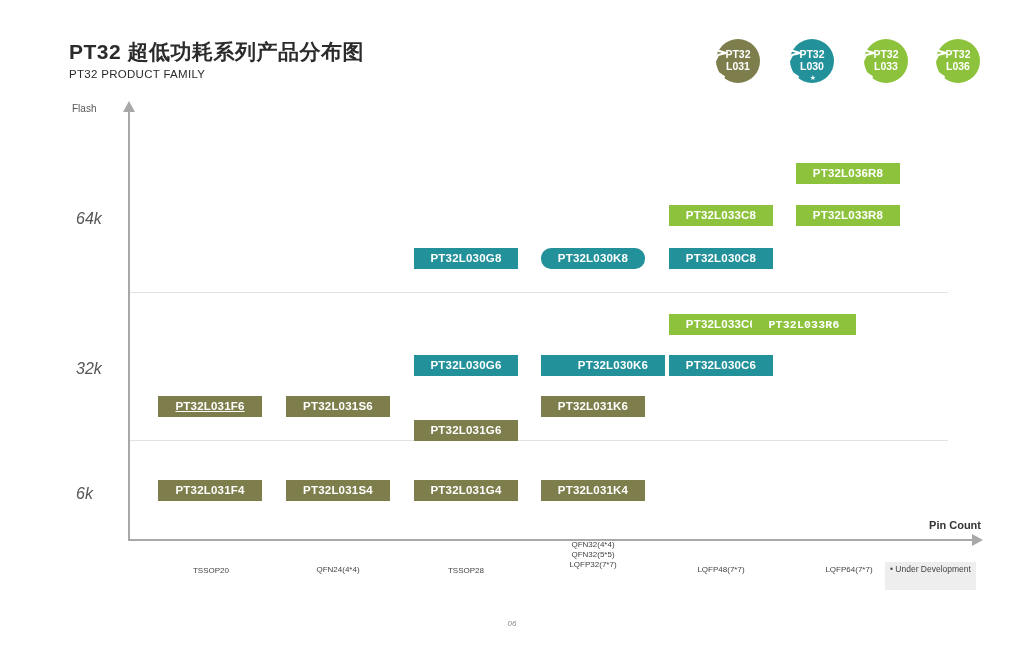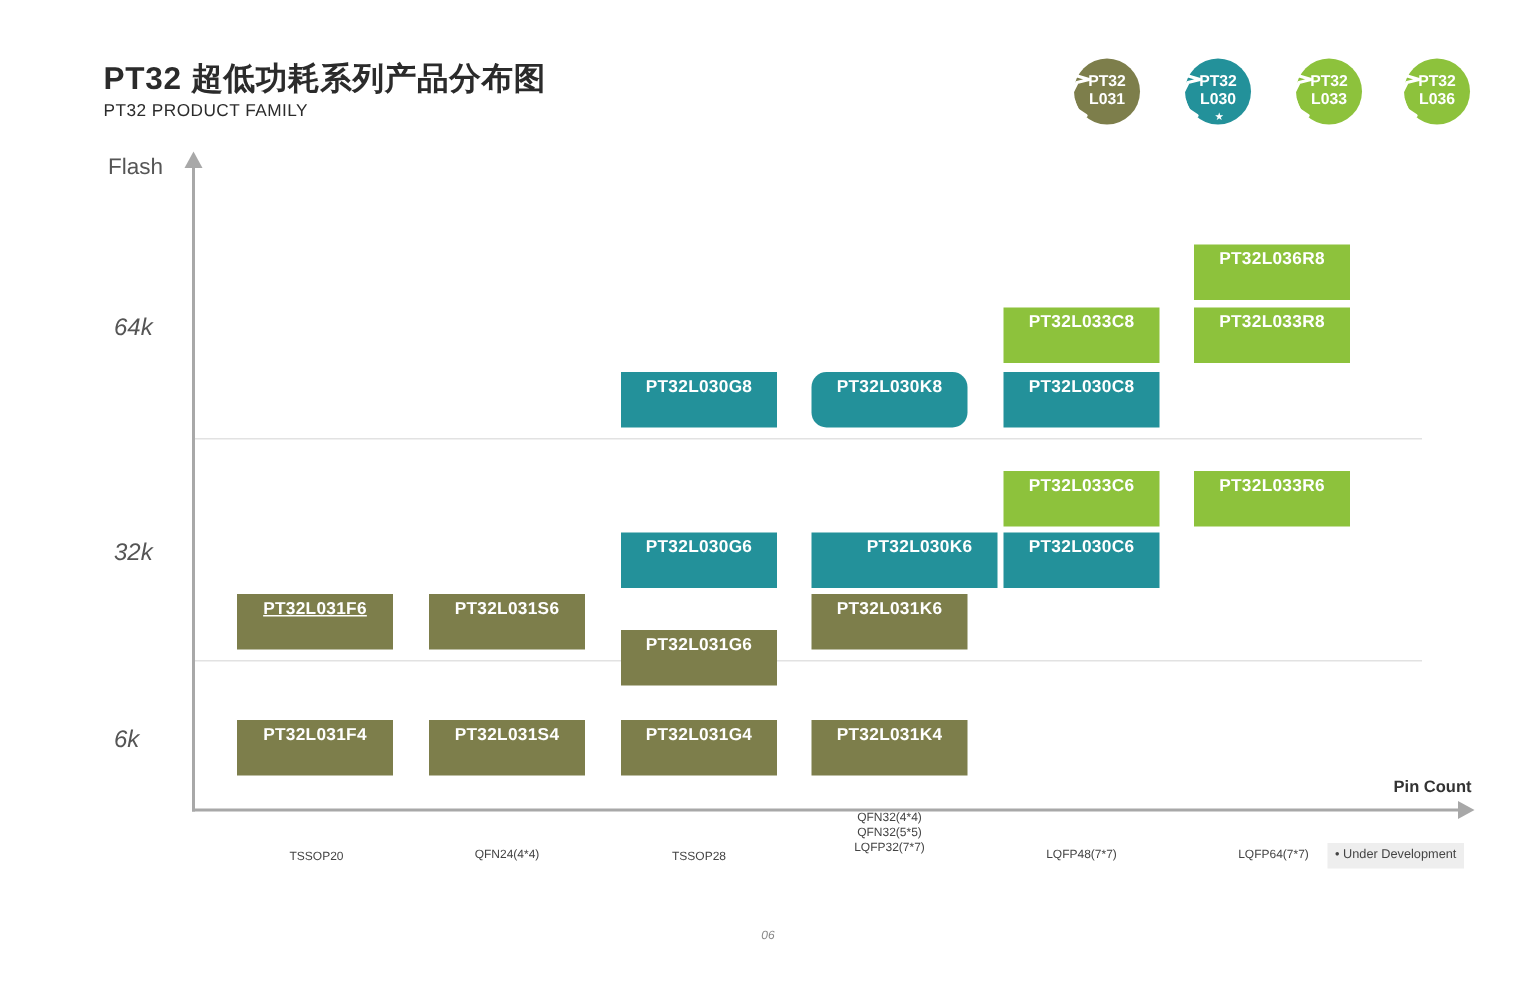--- a/index.html
+++ b/index.html
@@ -10,26 +10,26 @@
   .logo { position: absolute; width: 70px; height: 50px; }
   .logo .circle { position: absolute; right: 4px; top: 2px; width: 44px; height: 44px; border-radius: 50%; }
   .logo .ltxt { position: absolute; right: 8px; top: 11px; width: 36px; text-align: center; color: #fff; font-weight: bold; font-size: 10.5px; line-height: 12px; }
   .logo svg { position: absolute; left: 2px; top: 4px; }
   .logo .star { position: absolute; right: 22px; top: 37px; color: #fff; font-size: 7px; }
   .yaxis { position: absolute; left: 128px; top: 108px; width: 2px; height: 433px; background: #a8a8a8; }
   .yarrow { position: absolute; left: 123px; top: 101px; width: 0; height: 0; border-left: 6px solid transparent; border-right: 6px solid transparent; border-bottom: 11px solid #a8a8a8; }
   .xaxis { position: absolute; left: 128px; top: 539px; width: 846px; height: 2px; background: #a8a8a8; }
   .xarrow { position: absolute; left: 972px; top: 534px; width: 0; height: 0; border-top: 6px solid transparent; border-bottom: 6px solid transparent; border-left: 11px solid #a8a8a8; }
   .grid { position: absolute; left: 130px; width: 818px; height: 1px; background: #e2e2e2; }
-  .ylabel { position: absolute; font-size: 15px; color: #555; }
+  .ylabel { position: absolute; font-size: 10px; color: #555; }
   .ytick { position: absolute; font-size: 16px; color: #555; font-style: italic; }
   .xlabel { position: absolute; right: 43px; top: 519px; font-size: 11px; color: #333; font-weight: bold; }
   .pkg { position: absolute; width: 140px; text-align: center; font-size: 8px; color: #444; line-height: 10px; }
-  .chip { position: absolute; width: 104px; height: 37px; line-height: 21px; text-align: center; color: #fff; font-weight: bold; font-size: 11.5px; letter-spacing: 0.2px; }
-  .legend { position: absolute; left: 885px; top: 562px; padding: 0 5px; height: 17px; line-height: 14px; background: #eeeeee; font-size: 8.5px; color: #444; }
+  .chip { position: absolute; width: 104px; height: 21px; line-height: 21px; text-align: center; color: #fff; font-weight: bold; font-size: 11.5px; letter-spacing: 0.2px; }
+  .legend { position: absolute; left: 885px; top: 562px; padding: 0 5px; height: 28px; line-height: 14px; background: #eeeeee; font-size: 8.5px; color: #444; }
   .pageno { position: absolute; left: 0; width: 1024px; top: 619px; text-align: center; font-size: 8px; color: #888; font-style: italic; }
 </style>
 </head>
 <body>
 
 <div class="title">PT32 超低功耗系列产品分布图</div>
 <div class="subtitle">PT32 PRODUCT FAMILY</div>
 
 <div class="logos">
   <div class="logo" style="left:694px;">
@@ -88,21 +88,21 @@
 
 <div class="legend">• Under Development</div>
 
 <div class="chip" style="left:796px; top:163px; background:#8dc23c;">PT32L036R8</div>
 <div class="chip" style="left:669px; top:205px; background:#8dc23c;">PT32L033C8</div>
 <div class="chip" style="left:796px; top:205px; background:#8dc23c;">PT32L033R8</div>
 <div class="chip" style="left:414px; top:248px; background:#23919a;">PT32L030G8</div>
 <div class="chip" style="left:541px; top:248px; background:#23919a;border-radius:10px;">PT32L030K8</div>
 <div class="chip" style="left:669px; top:248px; background:#23919a;">PT32L030C8</div>
 <div class="chip" style="left:669px; top:314px; background:#8dc23c;">PT32L033C6</div>
-<div class="chip" style="left:796px; top:314px; background:#8dc23c;">PT32L033R6</div>
+<div class="chip" style="left:752px; top:314px; background:#8dc23c;font-family:Liberation Mono, monospace;">PT32L033R6</div>
 <div class="chip" style="left:414px; top:355px; background:#23919a;">PT32L030G6</div>
 <div class="chip" style="left:541px; top:355px; background:#23919a;padding-left:20px;">PT32L030K6</div>
 <div class="chip" style="left:669px; top:355px; background:#23919a;">PT32L030C6</div>
 <div class="chip" style="left:158px; top:396px; background:#7d7e4b;text-decoration:underline;">PT32L031F6</div>
 <div class="chip" style="left:286px; top:396px; background:#7d7e4b;">PT32L031S6</div>
 <div class="chip" style="left:414px; top:396px; background:#7d7e4b;margin-top:24px;">PT32L031G6</div>
 <div class="chip" style="left:541px; top:396px; background:#7d7e4b;">PT32L031K6</div>
 <div class="chip" style="left:158px; top:480px; background:#7d7e4b;">PT32L031F4</div>
 <div class="chip" style="left:286px; top:480px; background:#7d7e4b;">PT32L031S4</div>
 <div class="chip" style="left:414px; top:480px; background:#7d7e4b;">PT32L031G4</div>

